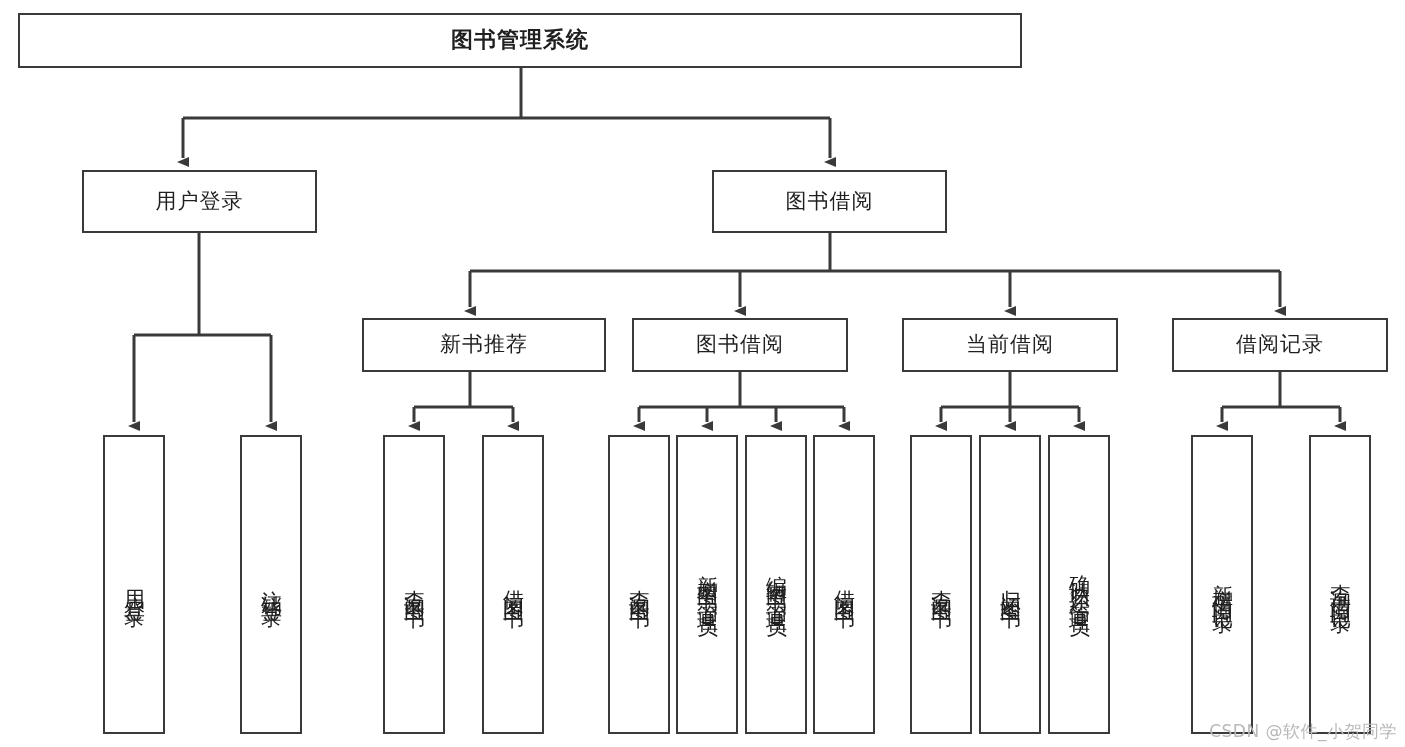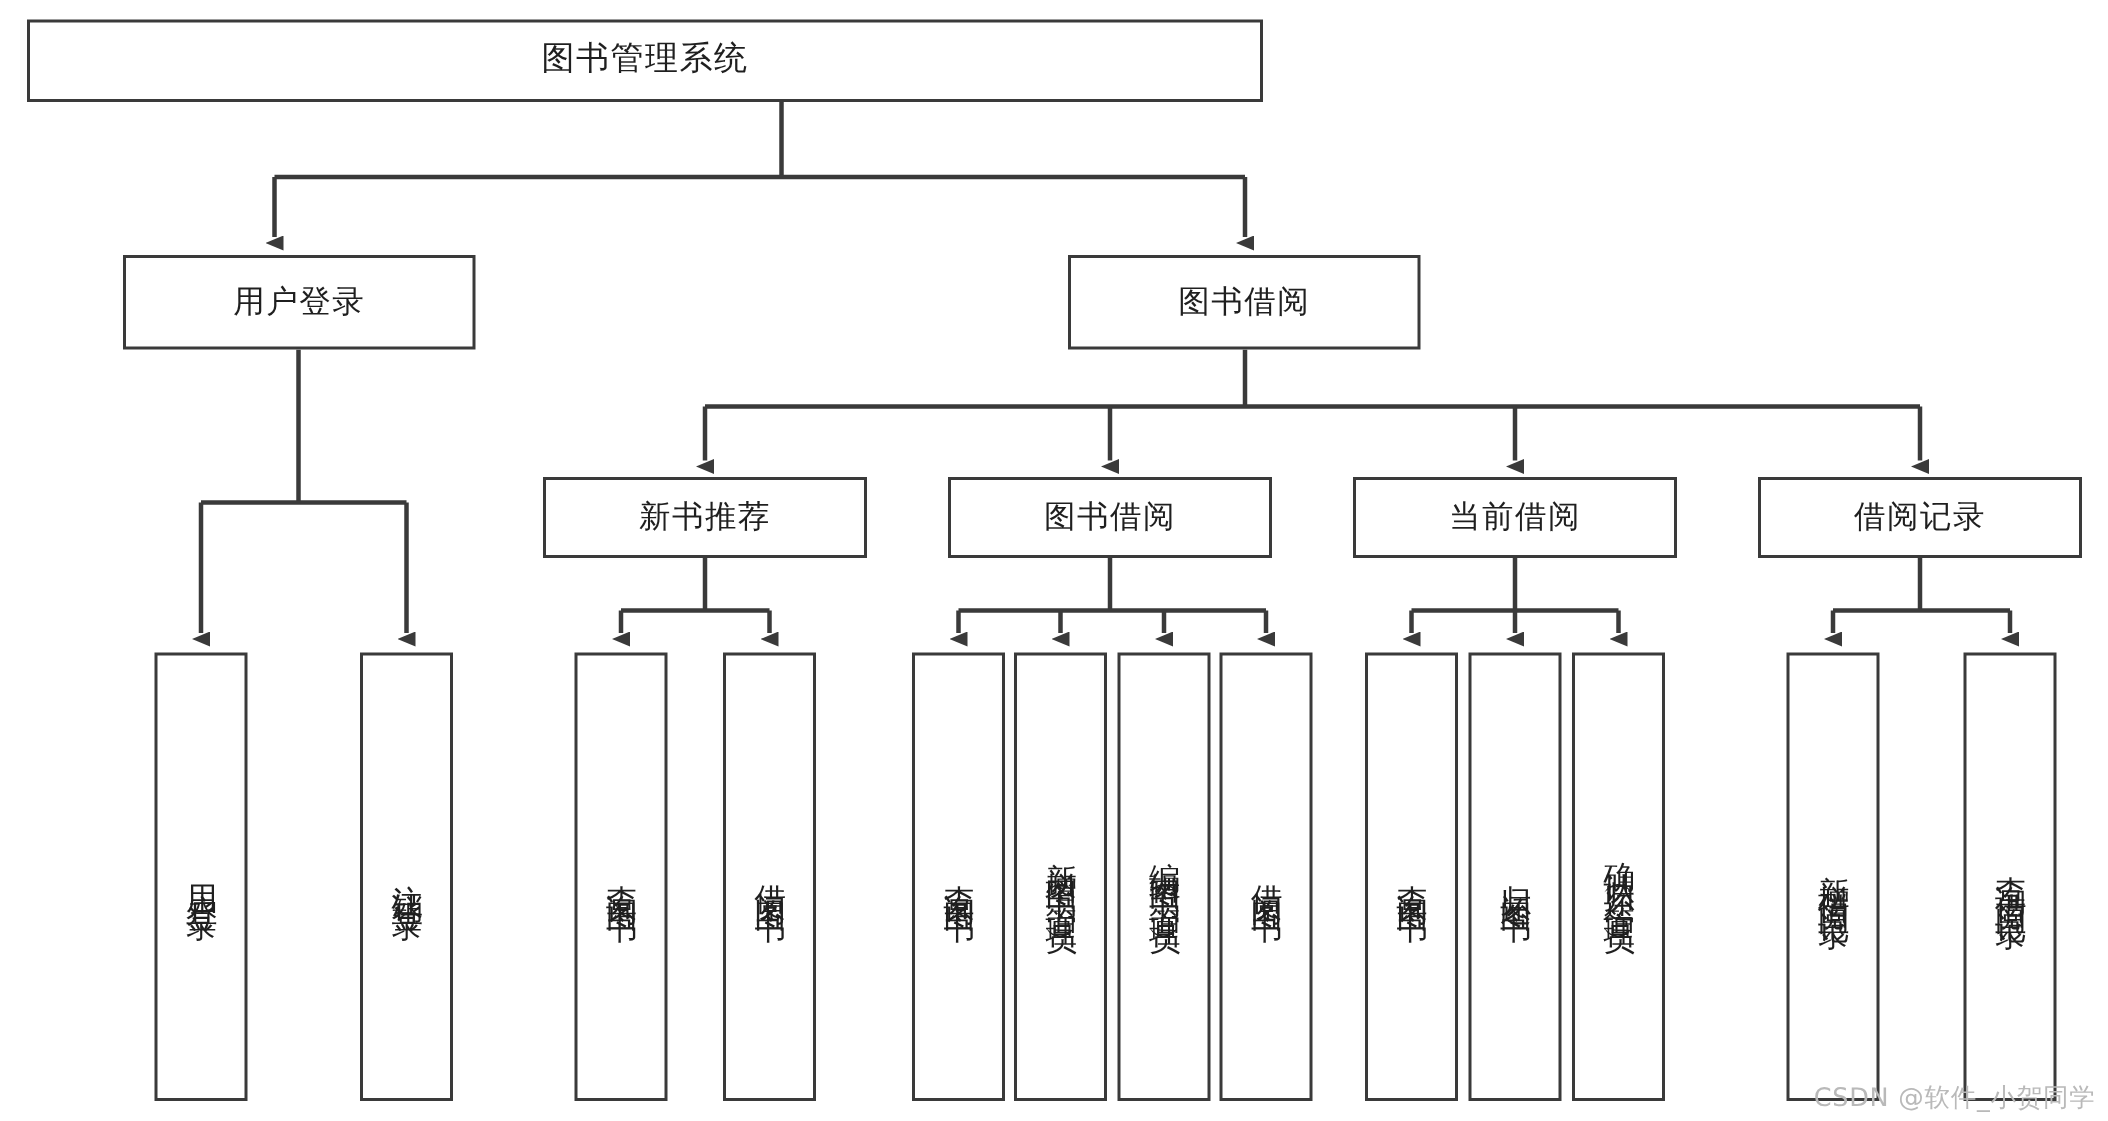--- a/index.html
+++ b/index.html
@@ -118,32 +118,32 @@
       <path d="M1010,407 L1010,422" marker-end="url(#arrow)"></path>
       <path d="M1079,407 L1079,422" marker-end="url(#arrow)"></path>
 
       <path d="M1280,372 L1280,407"></path>
       <path d="M1222,407 L1340,407"></path>
       <path d="M1222,407 L1222,422" marker-end="url(#arrow)"></path>
       <path d="M1340,407 L1340,422" marker-end="url(#arrow)"></path>
     </g>
   </svg>
 
-  <div class="node horizontal root" style="left:18px; top:13px; width:824px; height:55px;">
+  <div class="node horizontal root" style="left:18px; top:13px; width:1004px; height:55px;font-weight:bold;">
     <span>图书管理系统</span>
   </div>
 
   <div class="node horizontal" style="left:82px; top:170px; width:235px; height:63px;">
     <span>用户登录</span>
   </div>
   <div class="node horizontal" style="left:712px; top:170px; width:235px; height:63px;">
     <span>图书借阅</span>
   </div>
 
-  <div class="node horizontal" style="left:362px; top:318px; width:216px; height:54px;">
+  <div class="node horizontal" style="left:362px; top:318px; width:244px; height:54px;">
     <span>新书推荐</span>
   </div>
   <div class="node horizontal" style="left:632px; top:318px; width:216px; height:54px;justify-content:center;">
     <span>图书借阅</span>
   </div>
   <div class="node horizontal" style="left:902px; top:318px; width:216px; height:54px;">
     <span>当前借阅</span>
   </div>
   <div class="node horizontal" style="left:1172px; top:318px; width:216px; height:54px;">
     <span>借阅记录</span>

